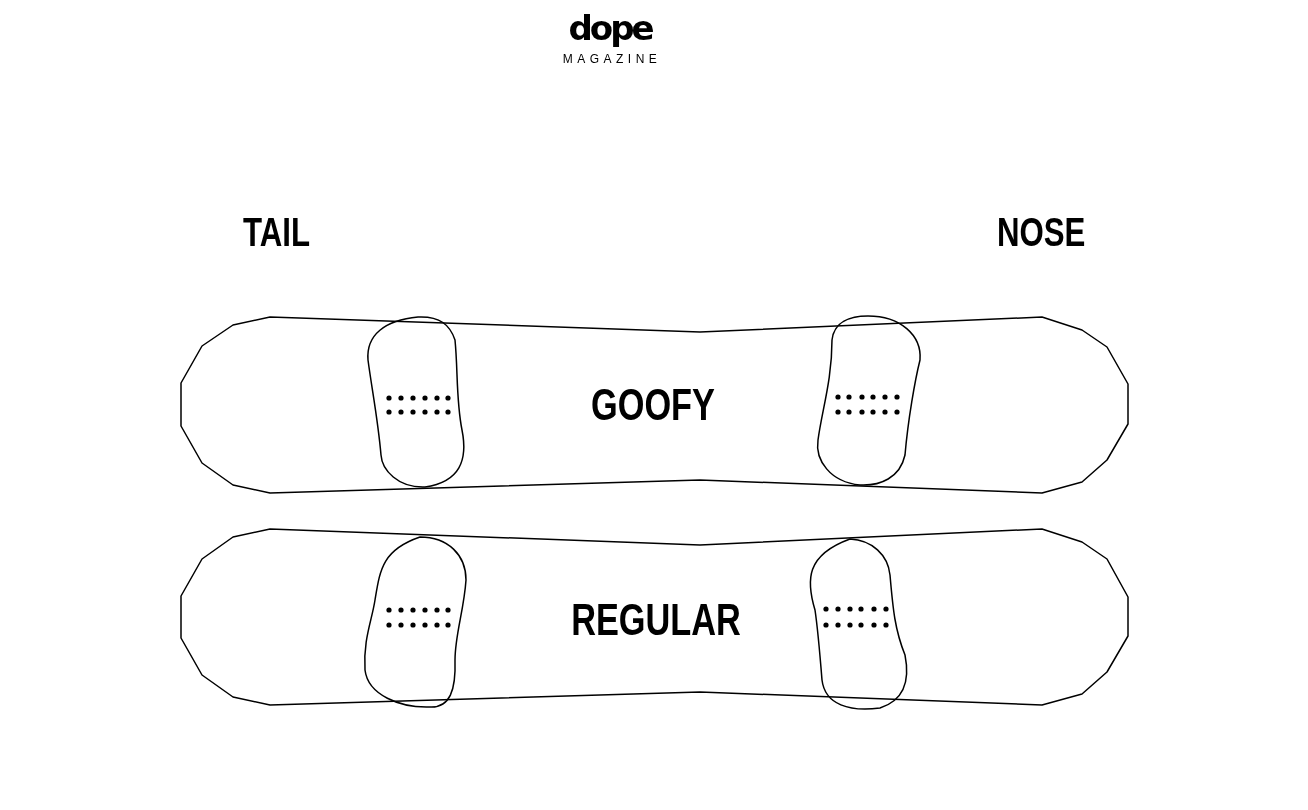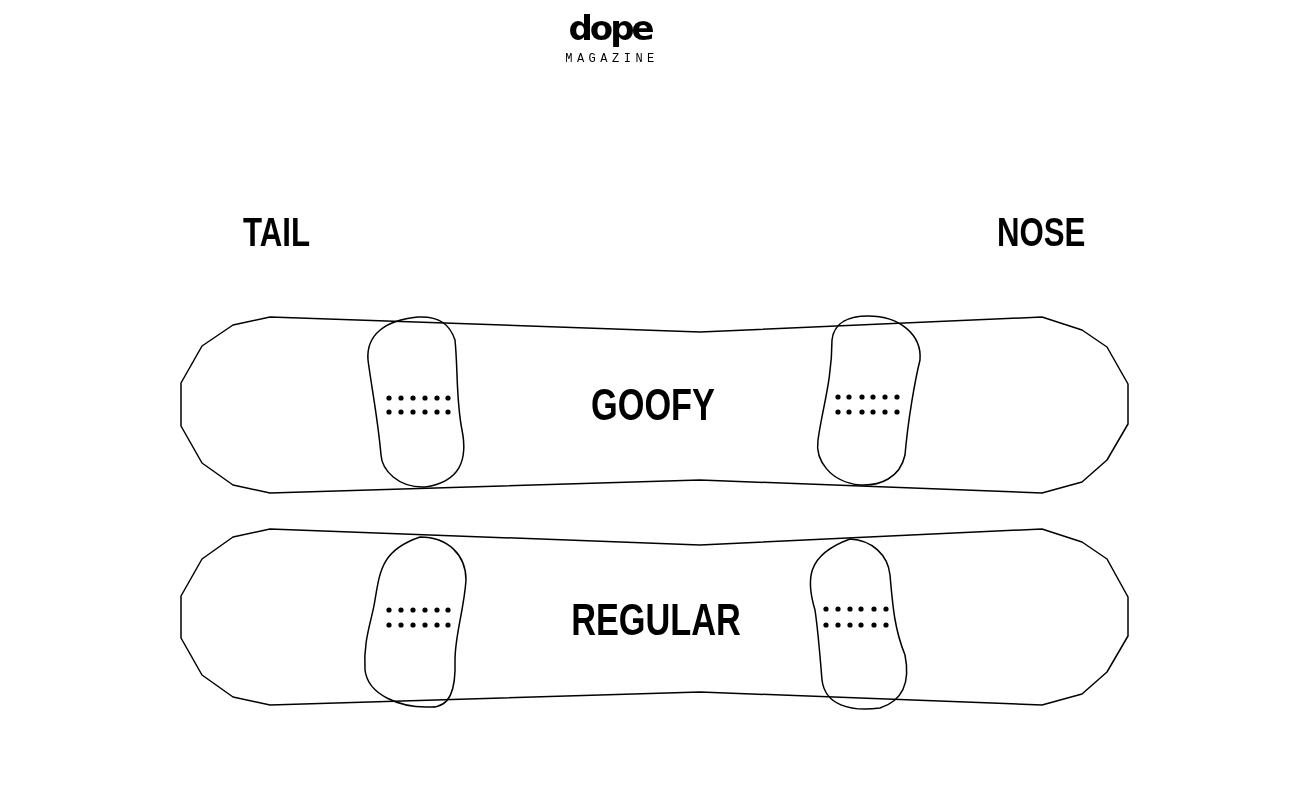--- a/index.html
+++ b/index.html
@@ -1,19 +1,19 @@
 <!DOCTYPE html>
 <html><head>
 <meta charset="utf-8">
 <style>
   html, body { margin: 0; padding: 0; background: #ffffff; }
   body { width: 1308px; height: 810px; position: relative; overflow: hidden; font-family: "Liberation Sans", sans-serif; color: #000; }
   .logo { position: absolute; left: 0; width: 1220px; top: 8px; text-align: center; }
   .logo-word { font-family: "DejaVu Sans", sans-serif; font-weight: bold; font-size: 34px; letter-spacing: -3px; line-height: 40px; display: block; }
-  .logo-sub { font-family: Liberation Mono, monospace; font-size: 12px; letter-spacing: 4.5px; display: block; margin-top: 4px; padding-left: 4px; text-align: center; }
+  .logo-sub { font-family: Liberation Sans, sans-serif; font-size: 12px; letter-spacing: 4.5px; display: block; margin-top: 4px; padding-left: 4px; text-align: center; }
   .label { position: absolute; font-family: "Liberation Sans", sans-serif; font-weight: bold; font-size: 40px; transform: scaleX(0.78); transform-origin: left top; line-height: 44px; }
   .tail { left: 243px; top: 210px; }
   .nose { left: 997px; top: 210px; }
   svg { position: absolute; left: 0; top: 0; }
   .board-label { font-family: "Liberation Sans", sans-serif; font-weight: bold; font-size: 44px; }
 </style>
 </head>
 <body>
 
 <div class="logo">

